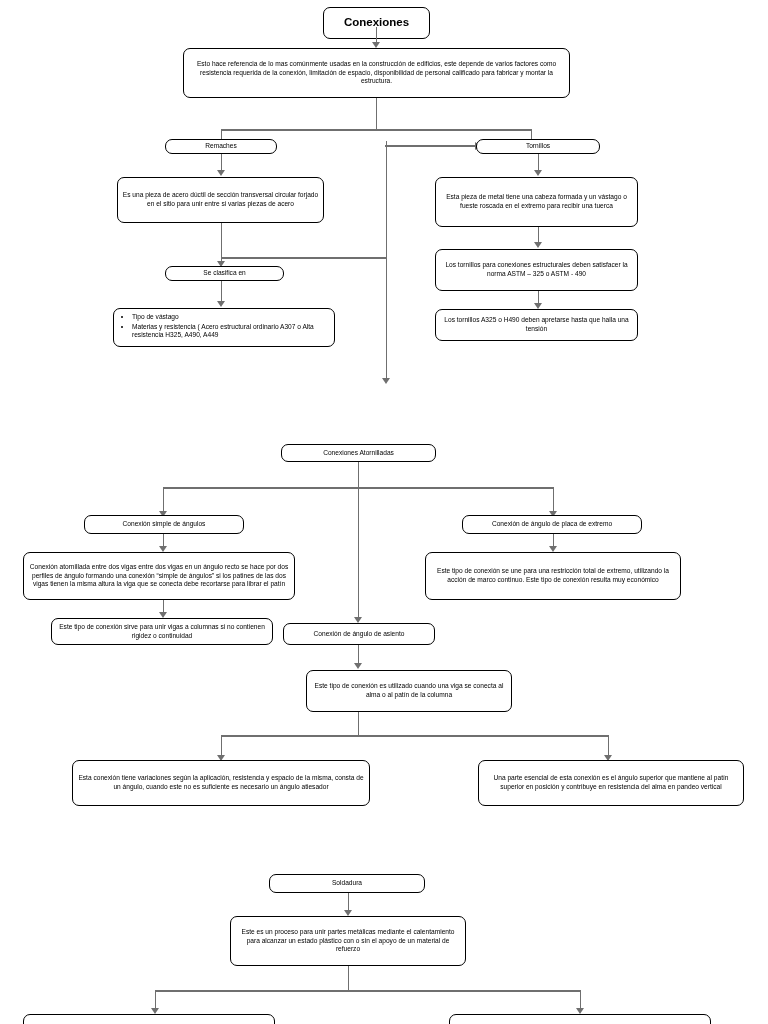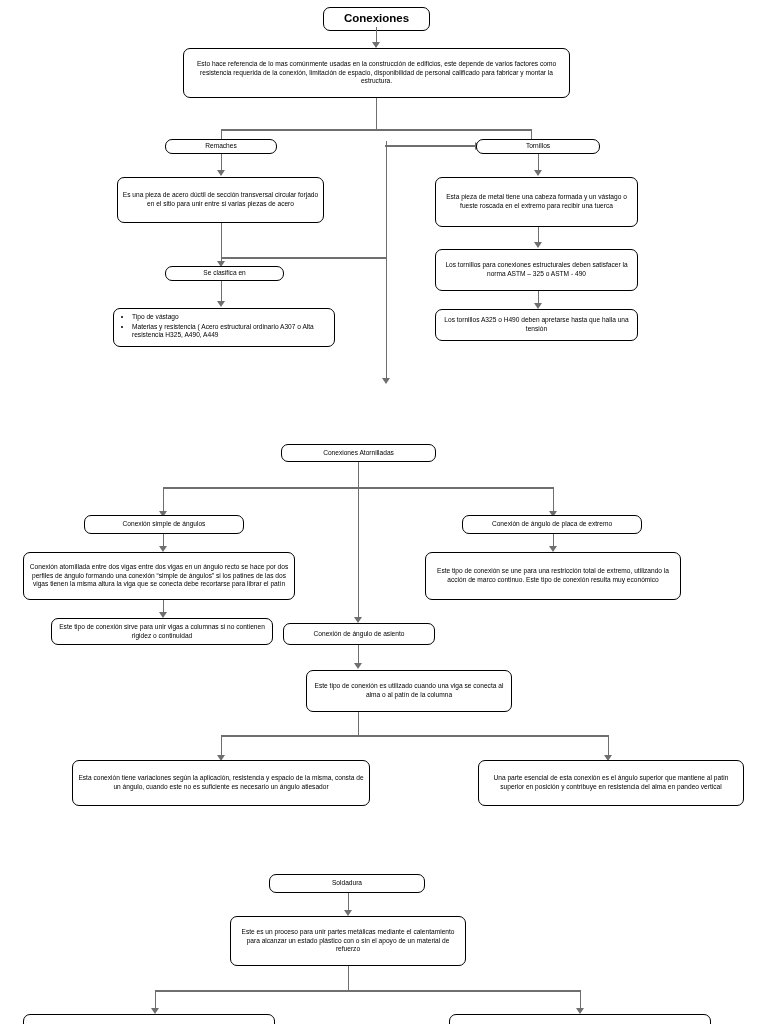--- a/index.html
+++ b/index.html
@@ -16,21 +16,21 @@
   .ln{position:absolute;background:#6f6f6f;}
   .ln.v{width:1.6px;}
   .ln.h{height:1.6px;}
   .arw{position:absolute;width:0;height:0;}
   .arw.down{border-left:4px solid transparent;border-right:4px solid transparent;border-top:6px solid #6f6f6f;}
   .arw.right{border-top:4px solid transparent;border-bottom:4px solid transparent;border-left:6px solid #6f6f6f;}
 </style>
 </head>
 <body>
 
-<div class="node title-node" style="left:323px;top:7px;width:107px;height:24px;">
+<div class="node title-node" style="left:323px;top:7px;width:107px;height:32px;">
   <span>Conexiones</span>
 </div>
 
 <div class="ln v" style="left:375.5px;top:27px;height:16px;"></div>
 <div class="arw down" style="left:372px;top:42px;"></div>
 
 <div class="node text-node" style="left:183px;top:48px;width:387px;height:50px;">
   <span>Esto hace referencia de lo mas comúnmente usadas en la construcción de edificios, este depende de varios factores como resistencia requerida de la conexión, limitación de espacio, disponibilidad de personal calificado para fabricar y montar la estructura.</span>
 </div>
 

